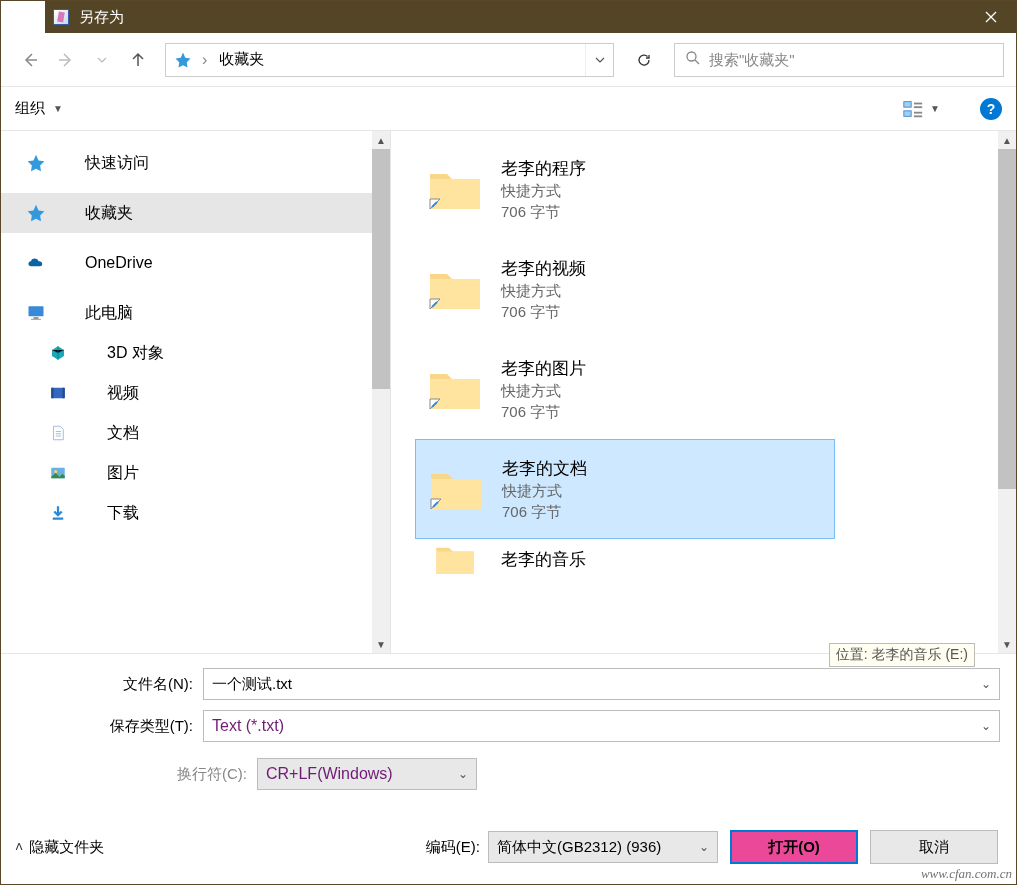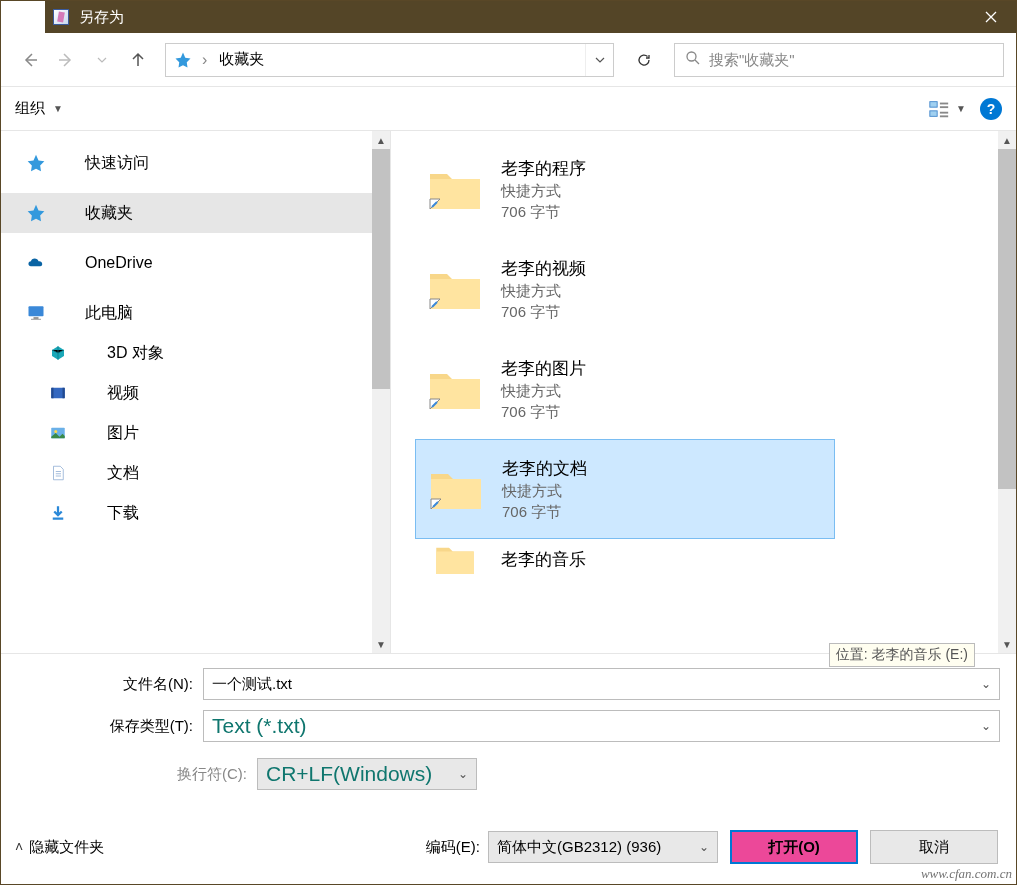--- a/index.html
+++ b/index.html
@@ -19,21 +19,21 @@
 .addr-icon svg { width:18px; height:18px; }
 .addr-text { margin-left: 6px; font-size: 15px; color: #000; }
 .addr-sep { color: #888; margin: 0 6px; }
 .addr-drop { width: 28px; height: 32px; display:flex; align-items:center; justify-content:center; margin-left:auto; color:#555; font-size:11px; border-left:1px solid #eee; cursor:pointer; }
 .refresh-btn { width: 40px; height: 34px; display:flex; align-items:center; justify-content:center; font-size:16px; color:#333; border:1px solid transparent; cursor:pointer; margin-right:8px; }
 .search-box { width: 330px; height: 34px; border: 1px solid #ccc; display: flex; align-items: center; padding: 0 10px; }
 .search-box .sicon { color:#8a8a8a; font-size:16px; margin-right:8px; }
 .search-box input { border:none; outline:none; flex:1; font-size:15px; color:#333; }
 .search-box input::placeholder { color:#888; }
 
-.toolbar { height: 44px; padding: 0 14px; display: flex; align-items: center; border-bottom: 1px solid #e6e6e6; }
+.toolbar { height: 44px; padding: 0 14px; display: flex; align-items: center; border-bottom: 1px solid #e6e6e6; gap: 26px; }
 .org-btn { display:flex; align-items:center; gap:6px; font-size:15px; color:#000; cursor:pointer; }
 .tdrop { color:#555; font-size:10px; margin-left:2px; }
 .toolbar .spacer { flex:1; }
 .view-btn { display:flex; align-items:center; gap:4px; margin-right:14px; cursor:pointer; color:#555; }
 .view-btn svg { width:22px; height:22px; }
 .help-btn { width:22px; height:22px; border-radius:50%; background:#0078d4; color:#fff; display:flex; align-items:center; justify-content:center; font-size:14px; font-weight:bold; cursor:pointer; }
 
 .content { flex:1; display:flex; overflow:hidden; border-bottom: 1px solid #e6e6e6; }
 .sidebar { width: 390px; border-right: 1px solid #e6e6e6; position:relative; overflow:hidden; padding-top:12px; }
 .sidebar .scroll { position:absolute; right:0; top:0; width:18px; height:100%; background:#f0f0f0; }
@@ -60,21 +60,21 @@
 .file-item .finfo { display:flex; flex-direction:column; gap:2px; }
 .file-item .fname { font-size:17px; color:#000; }
 .file-item .ftype { font-size:15px; color:#666; }
 .file-item .fsize { font-size:15px; color:#666; }
 
 .form-area { padding: 14px 16px 10px 16px; position:relative; }
 .form-row { display:flex; align-items:center; margin-bottom: 10px; }
 .form-row .lbl { width:186px; text-align:right; font-size:15px; color:#000; padding-right:10px; }
 .form-row .lbl.grey { color:#888; }
 .combo { flex:1; height:32px; border:1px solid #bcbcbc; display:flex; align-items:center; padding:0 8px; background:#fff; position:relative; }
-.combo .cv { font-size:21px; color:#0f766e; flex:1; }
+.combo .cv { font-size:16px; color:#701a75; flex:1; }
 .combo .carr { font-size:12px; color:#555; }
 .combo.edit input { flex:1; border:none; outline:none; font-size:15px; }
 .combo.small { width:220px; flex:none; background:#e8e8e8; }
 .tooltip { position:absolute; right:24px; top:-26px; background:#fffef0; border:1px solid #bbb; padding:2px 6px; font-size:14px; color:#555; }
 
 .bottom-bar { display:flex; align-items:center; padding: 20px 18px 20px 14px; gap:12px; }
 .hide-folders { display:flex; align-items:center; gap:6px; font-size:15px; cursor:pointer; }
 .hide-folders .chev { font-size:14px; color:#333; }
 .bottom-bar .spacer { flex:1; }
 .enc-lbl { font-size:15px; margin-right: -4px; }
@@ -231,35 +231,35 @@
               <rect x="3" y="5" width="18" height="14" fill="#3468c0" rx="1"></rect>
               <rect x="3" y="5" width="3" height="14" fill="#224a90"></rect>
               <rect x="18" y="5" width="3" height="14" fill="#224a90"></rect>
             </svg>
           </div>
         <span>视频</span>
       </div>
       <div class="tree-item child">
         <div class="ticon">
             <svg viewBox="0 0 24 24" width="18" height="18">
+              <path d="M6 3 H15 L19 7 V21 H6 Z" fill="#fff" stroke="#88a8d0" stroke-width="1"></path>
+              <path d="M9 10 H16 M9 13 H16 M9 16 H16" stroke="#88a8d0" stroke-width="1"></path>
+            </svg>
+          </div>
+        <span>文档</span>
+      </div>
+      <div class="tree-item child">
+        <div class="ticon">
+            <svg viewBox="0 0 24 24" width="18" height="18">
               <rect x="3" y="5" width="18" height="14" fill="#6ab0e8" rx="1"></rect>
               <circle cx="9" cy="10" r="2" fill="#ffd94a"></circle>
               <path d="M3 17 L9 12 L14 17 L18 13 L21 16 V19 H3 Z" fill="#3a8a4a"></path>
             </svg>
           </div>
         <span>图片</span>
-      </div>
-      <div class="tree-item child">
-        <div class="ticon">
-            <svg viewBox="0 0 24 24" width="18" height="18">
-              <path d="M6 3 H15 L19 7 V21 H6 Z" fill="#fff" stroke="#88a8d0" stroke-width="1"></path>
-              <path d="M9 10 H16 M9 13 H16 M9 16 H16" stroke="#88a8d0" stroke-width="1"></path>
-            </svg>
-          </div>
-        <span>文档</span>
       </div>
       <div class="tree-item child">
         <div class="ticon">
             <svg viewBox="0 0 24 24" width="18" height="18">
               <path d="M12 3 V15 M7 10 L12 15 L17 10" stroke="#2a88d8" stroke-width="3" fill="none"></path>
               <rect x="5" y="18" width="14" height="3" fill="#2a88d8"></rect>
             </svg>
           </div>
         <span>下载</span>
       </div>

